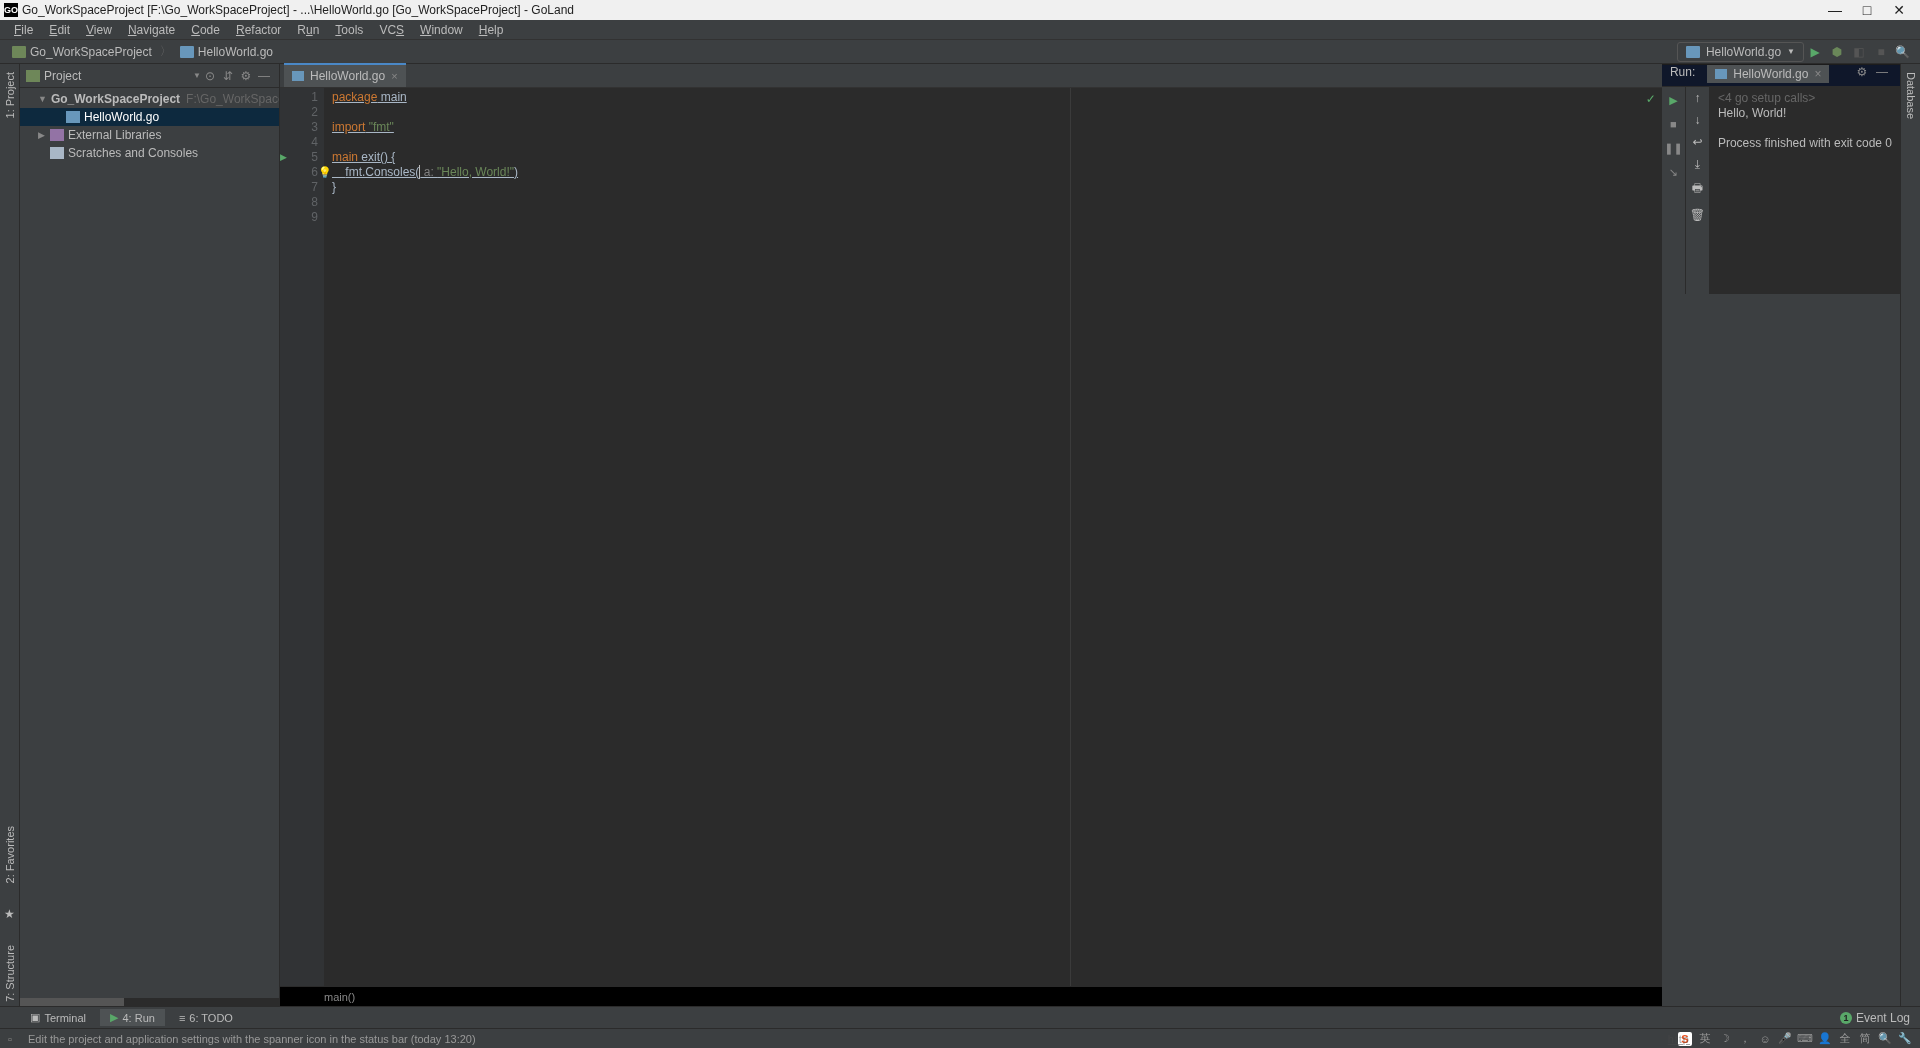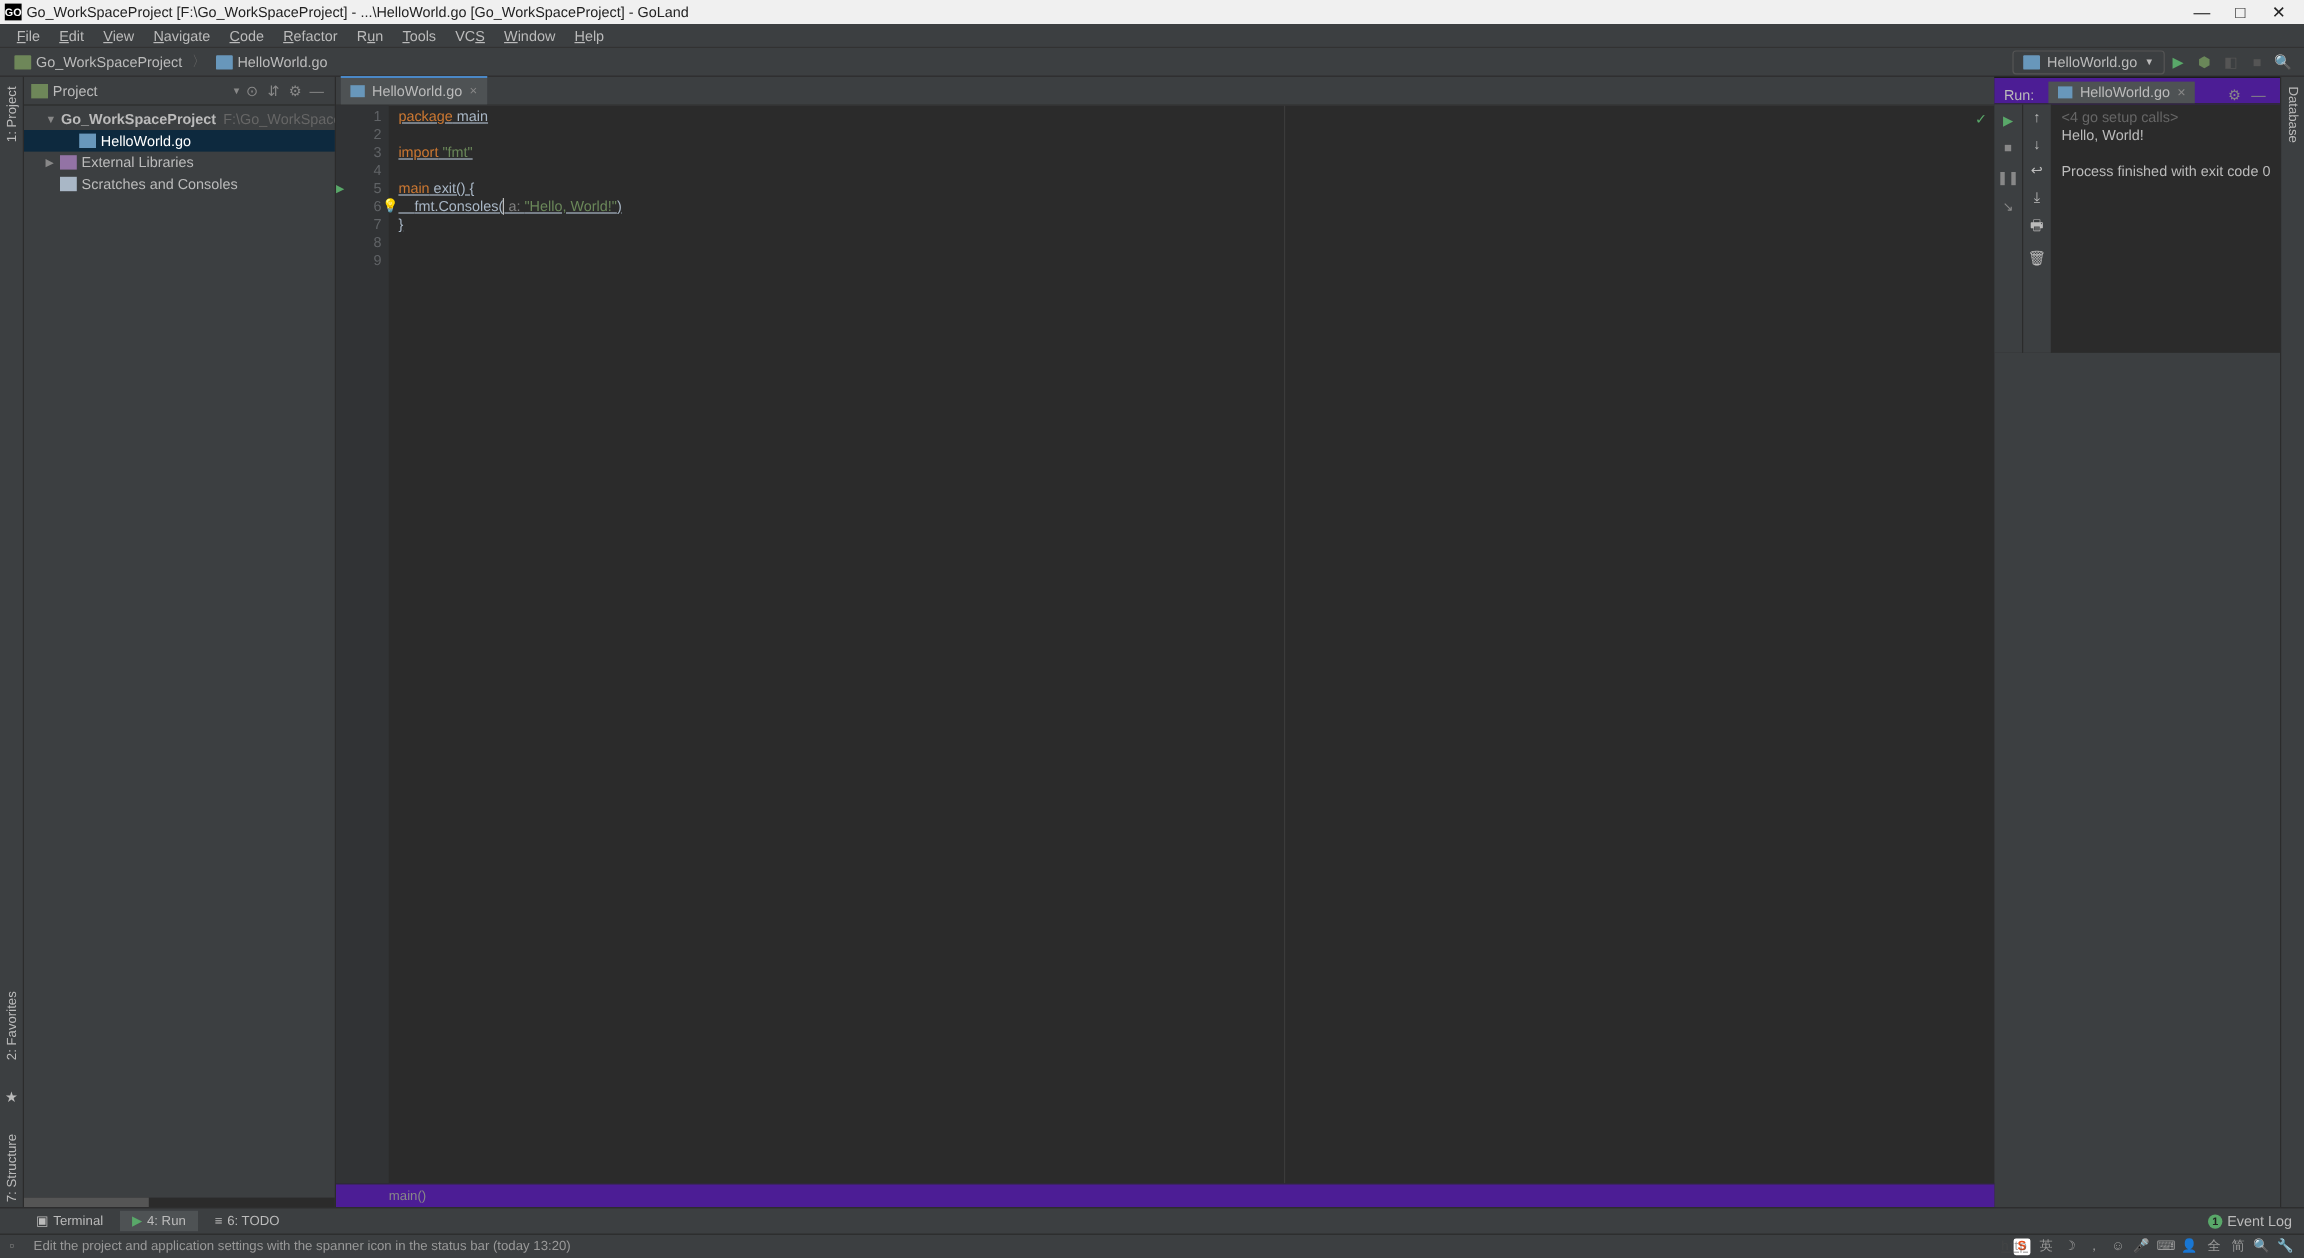--- a/index.html
+++ b/index.html
@@ -82,25 +82,25 @@
 .gutter .bulb { position: absolute; right: -14px; color: #c9a74b; font-size: 11px; }
 .code { flex: 1; padding: 2px 8px; color: #a9b7c6; position: relative; text-decoration: underline; }
 .code .line { height: 15px; line-height: 15px; white-space: pre; }
 .kw { color: #cc7832; }
 .str { color: #6a8759; }
 .param { color: #808080; }
 .ident { color: #a9b7c6; }
 .cursor { border-left: 1px solid #bbbbbb; }
 .editor-vline { position: absolute; left: 790px; top: 0; bottom: 0; width: 1px; background: #3b3b3b; }
 .editor-check { position: absolute; top: 4px; right: 6px; color: #59a869; font-size: 12px; }
-.breadcrumb-bar { height: 20px; background: #4c1d95; padding-left: 44px; color: #888; font-size: 11px; display: flex; align-items: center; border-top: 1px solid #2b2b2b; }
+.breadcrumb-bar { height: 20px; background: #000000; padding-left: 44px; color: #888; font-size: 11px; display: flex; align-items: center; border-top: 1px solid #2b2b2b; }
 
 
 .run-panel { height: 230px; background: #2b2b2b; border-top: 1px solid #1c1c1c; display: flex; flex-direction: column; }
-.run-header { height: 22px; background: #4c1d95; display: flex; align-items: flex-end; padding: 0 8px; border-bottom: 1px solid #2b2b2b; }
+.run-header { height: 22px; background: #0f172a; display: flex; align-items: flex-start; padding: 0 8px; border-bottom: 1px solid #2b2b2b; }
 .run-header .rh-title { margin-right: 12px; }
 .run-tab { background: #4e5254; padding: 2px 8px; display: flex; align-items: center; gap: 6px; cursor: pointer; }
 .run-tab .close { color: #888; }
 .run-header .spacer { flex: 1; }
 .run-header .rh-btn { width: 20px; text-align: center; color: #888; cursor: pointer; }
 .run-body { flex: 1; display: flex; }
 .run-toolbar { width: 24px; background: #3c3f41; display: flex; flex-direction: column; align-items: center; padding-top: 4px; gap: 6px; border-right: 1px solid #2b2b2b; }
 .run-toolbar .rt-btn { width: 18px; height: 18px; display: flex; align-items: center; justify-content: center; color: #888; cursor: pointer; font-size: 11px; }
 .run-toolbar2 { width: 24px; background: #3c3f41; display: flex; flex-direction: column; align-items: center; padding-top: 4px; gap: 8px; border-right: 1px solid #2b2b2b; }
 .run-console { flex: 1; padding: 4px 8px; font-family: "Consolas", monospace; font-size: 12px; color: #bbbbbb; }

